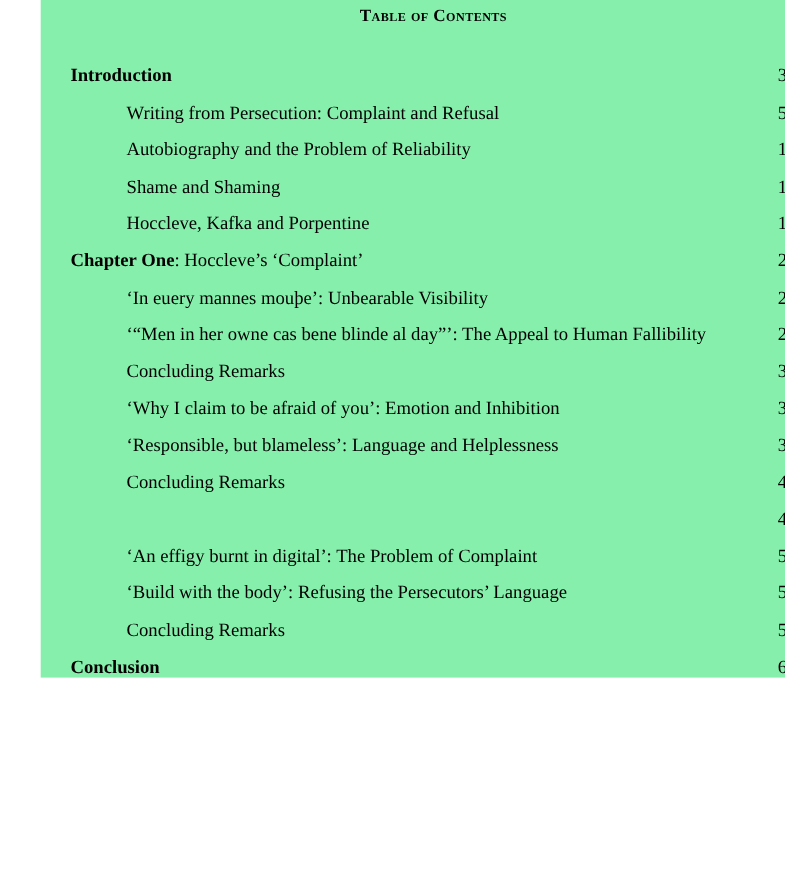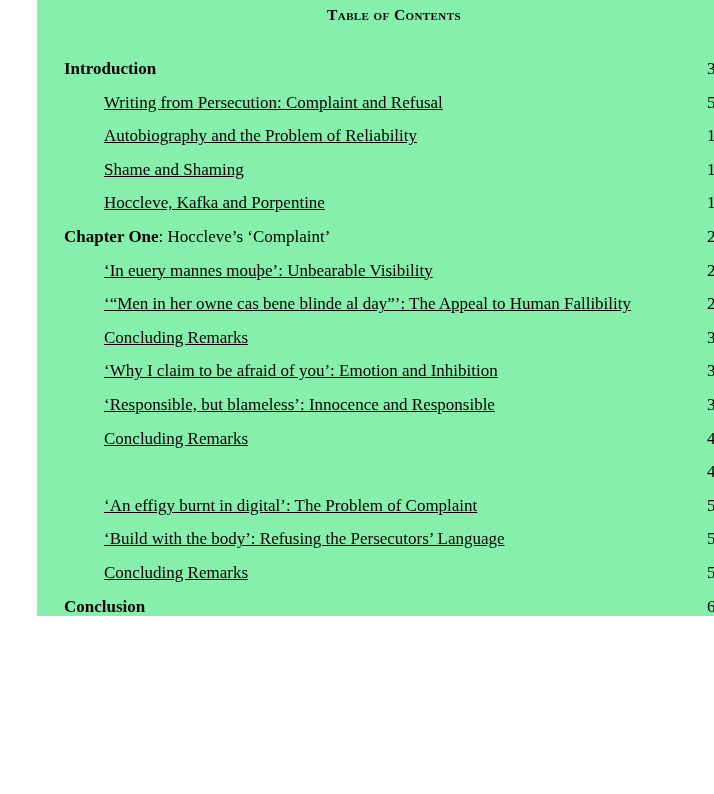--- a/index.html
+++ b/index.html
@@ -46,22 +46,21 @@
     font-size: 17px;
     white-space: nowrap;
     padding-left: 22px;
   }
   .toc-row .entry-text {
     position: absolute;
     left: 27px;
     top: 0;
   }
   .toc-row.level-sub .entry-text {
-    left: 67px;
-    text-decoration: underline;
+    left: 78px;
   }
   .toc-row.level-top .entry-text {
     font-weight: normal;
   }
   .lead {
     font-weight: bold;
   }
   .toc-row .page-num {
     position: absolute;
     left: 670px;
@@ -112,21 +111,21 @@
       </div>
       <div class="toc-row level-sub">
         <span class="entry-text"><span class="rest">Concluding Remarks</span></span>
         <span class="page-num">31</span>
       </div>
       <div class="toc-row level-sub">
         <span class="entry-text"><span class="rest">‘Why I claim to be afraid of you’: Emotion and Inhibition</span></span>
         <span class="page-num">34</span>
       </div>
       <div class="toc-row level-sub">
-        <span class="entry-text"><span class="rest">‘Responsible, but blameless’: Innocence and Responsible</span></span>
+        <span class="entry-text"><span class="rest">‘Responsible, but blameless’: Language and Helplessness</span></span>
         <span class="page-num">38</span>
       </div>
       <div class="toc-row level-sub">
         <span class="entry-text"><span class="rest">Concluding Remarks</span></span>
         <span class="page-num">44</span>
       </div>
       <div class="toc-row level-top">
         <span class="page-num">46</span>
       </div>
       <div class="toc-row level-sub">

